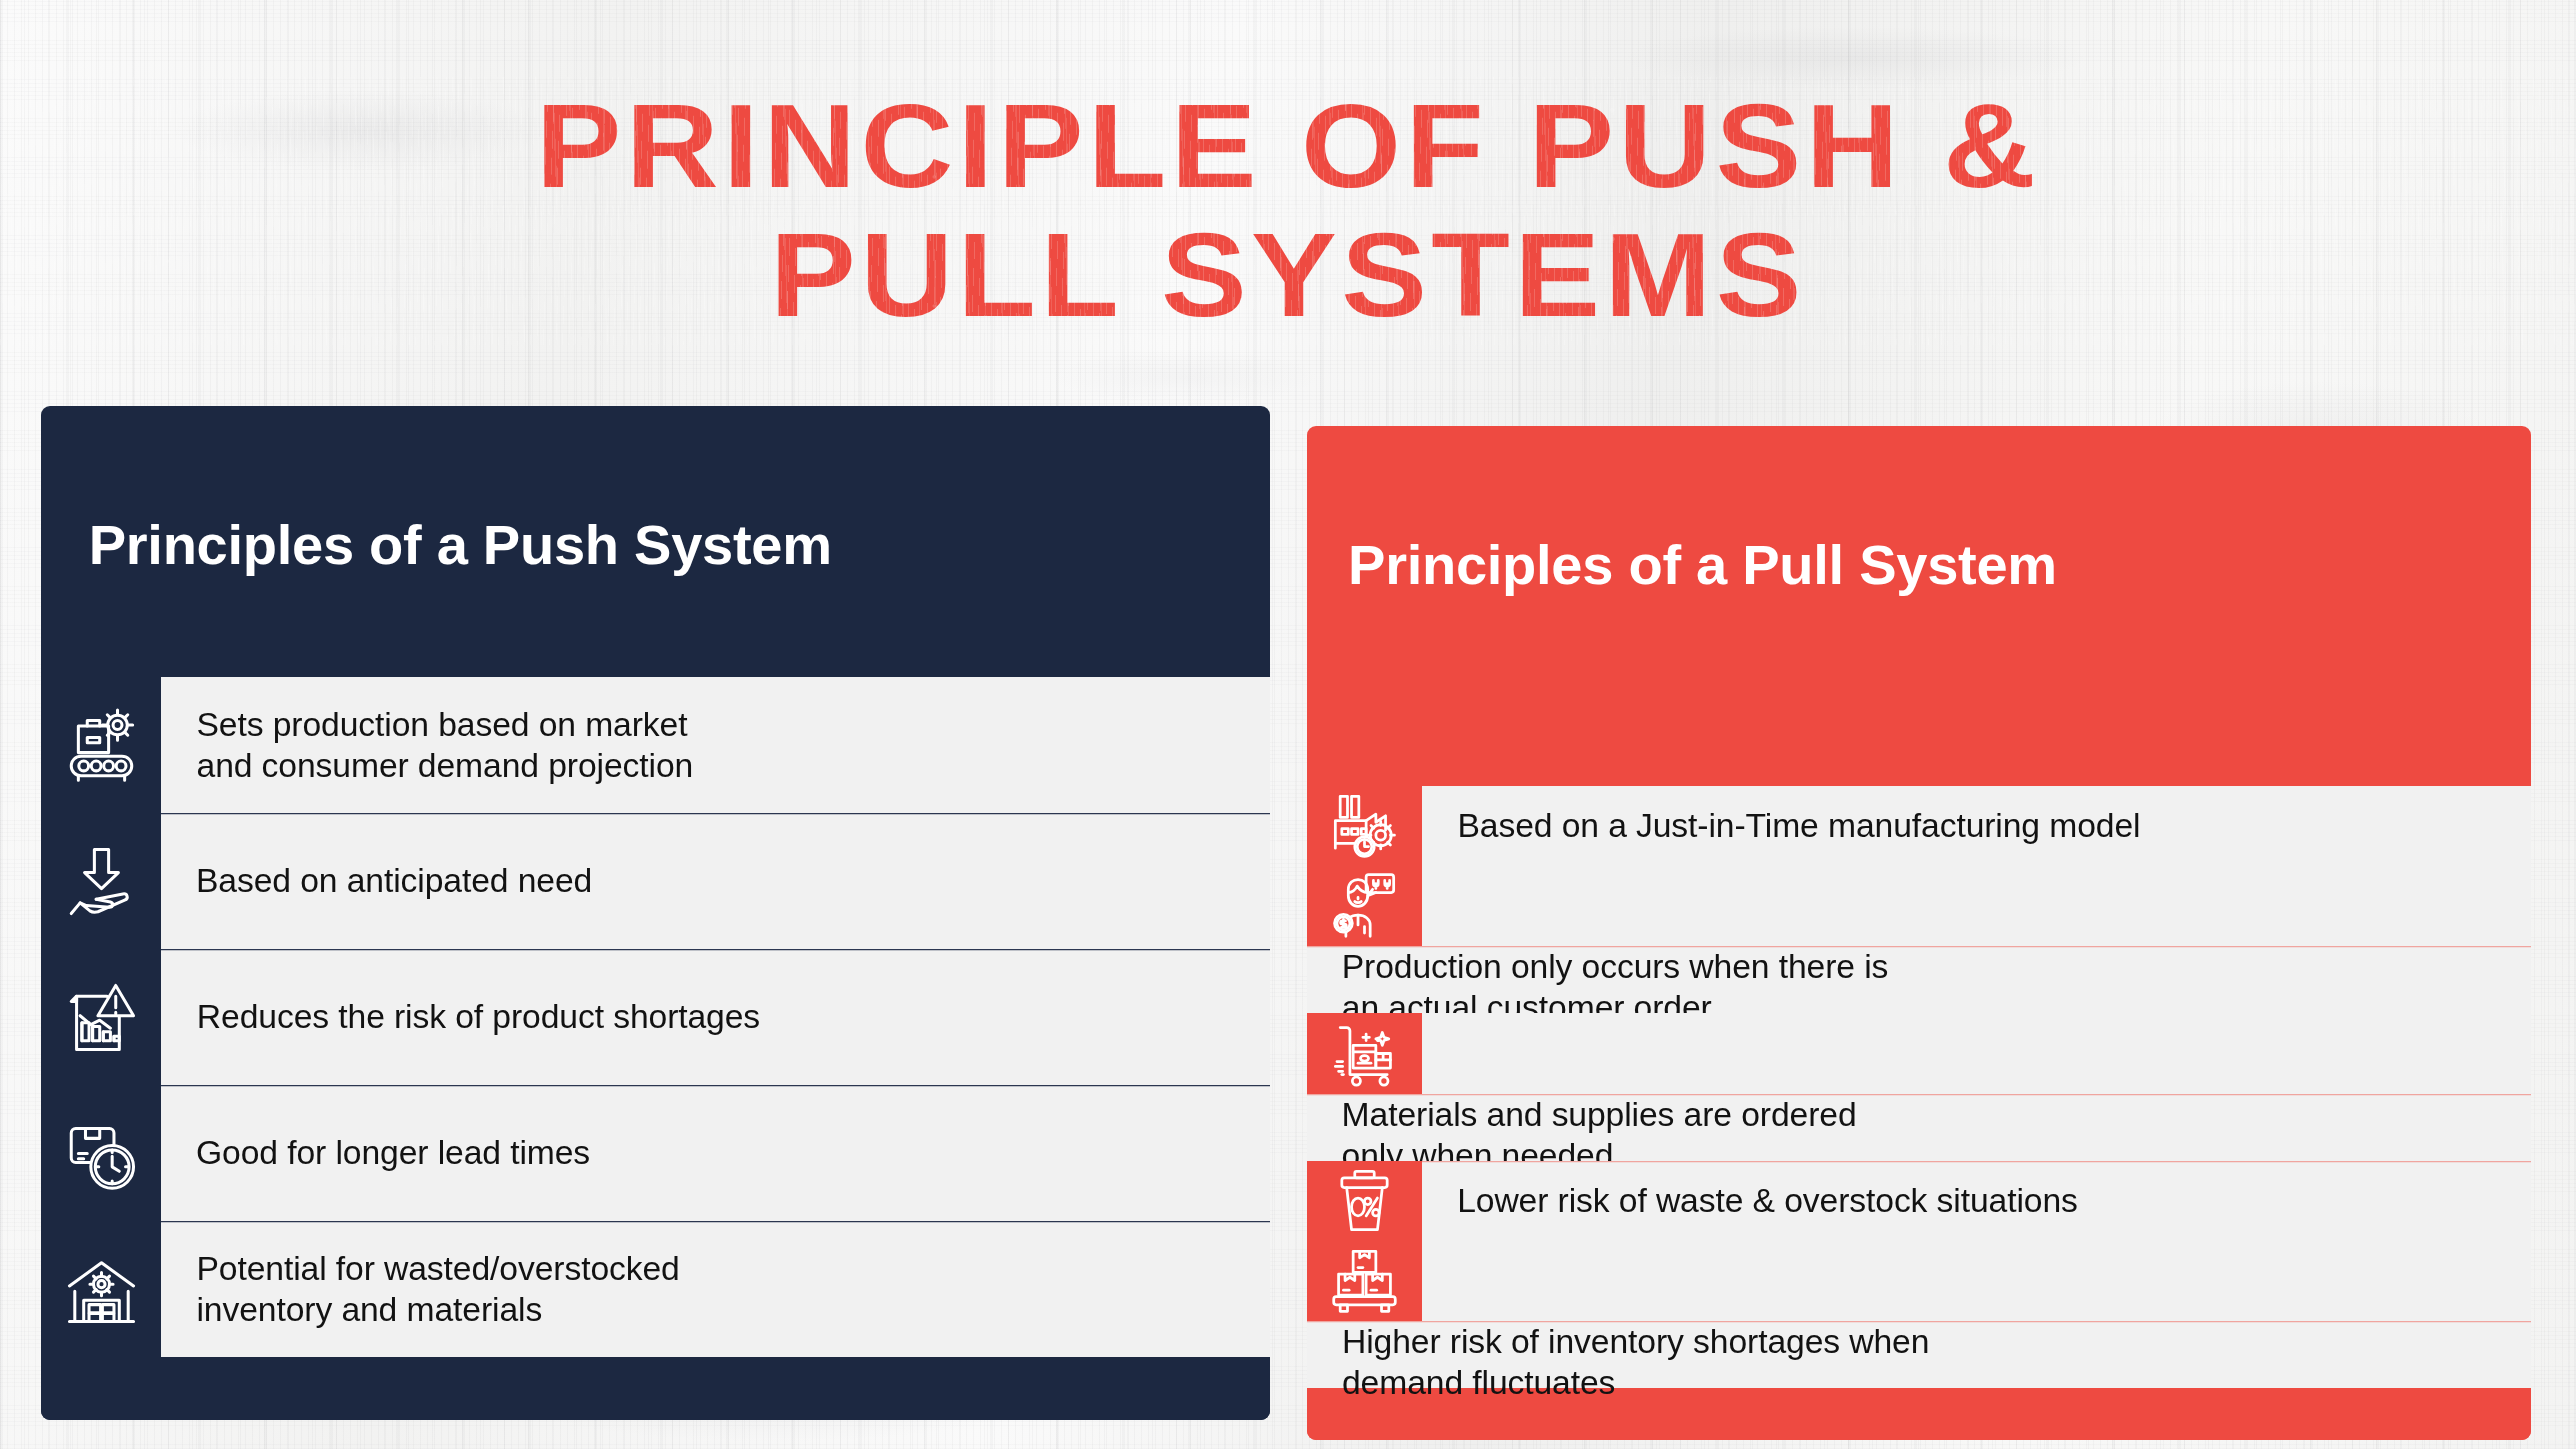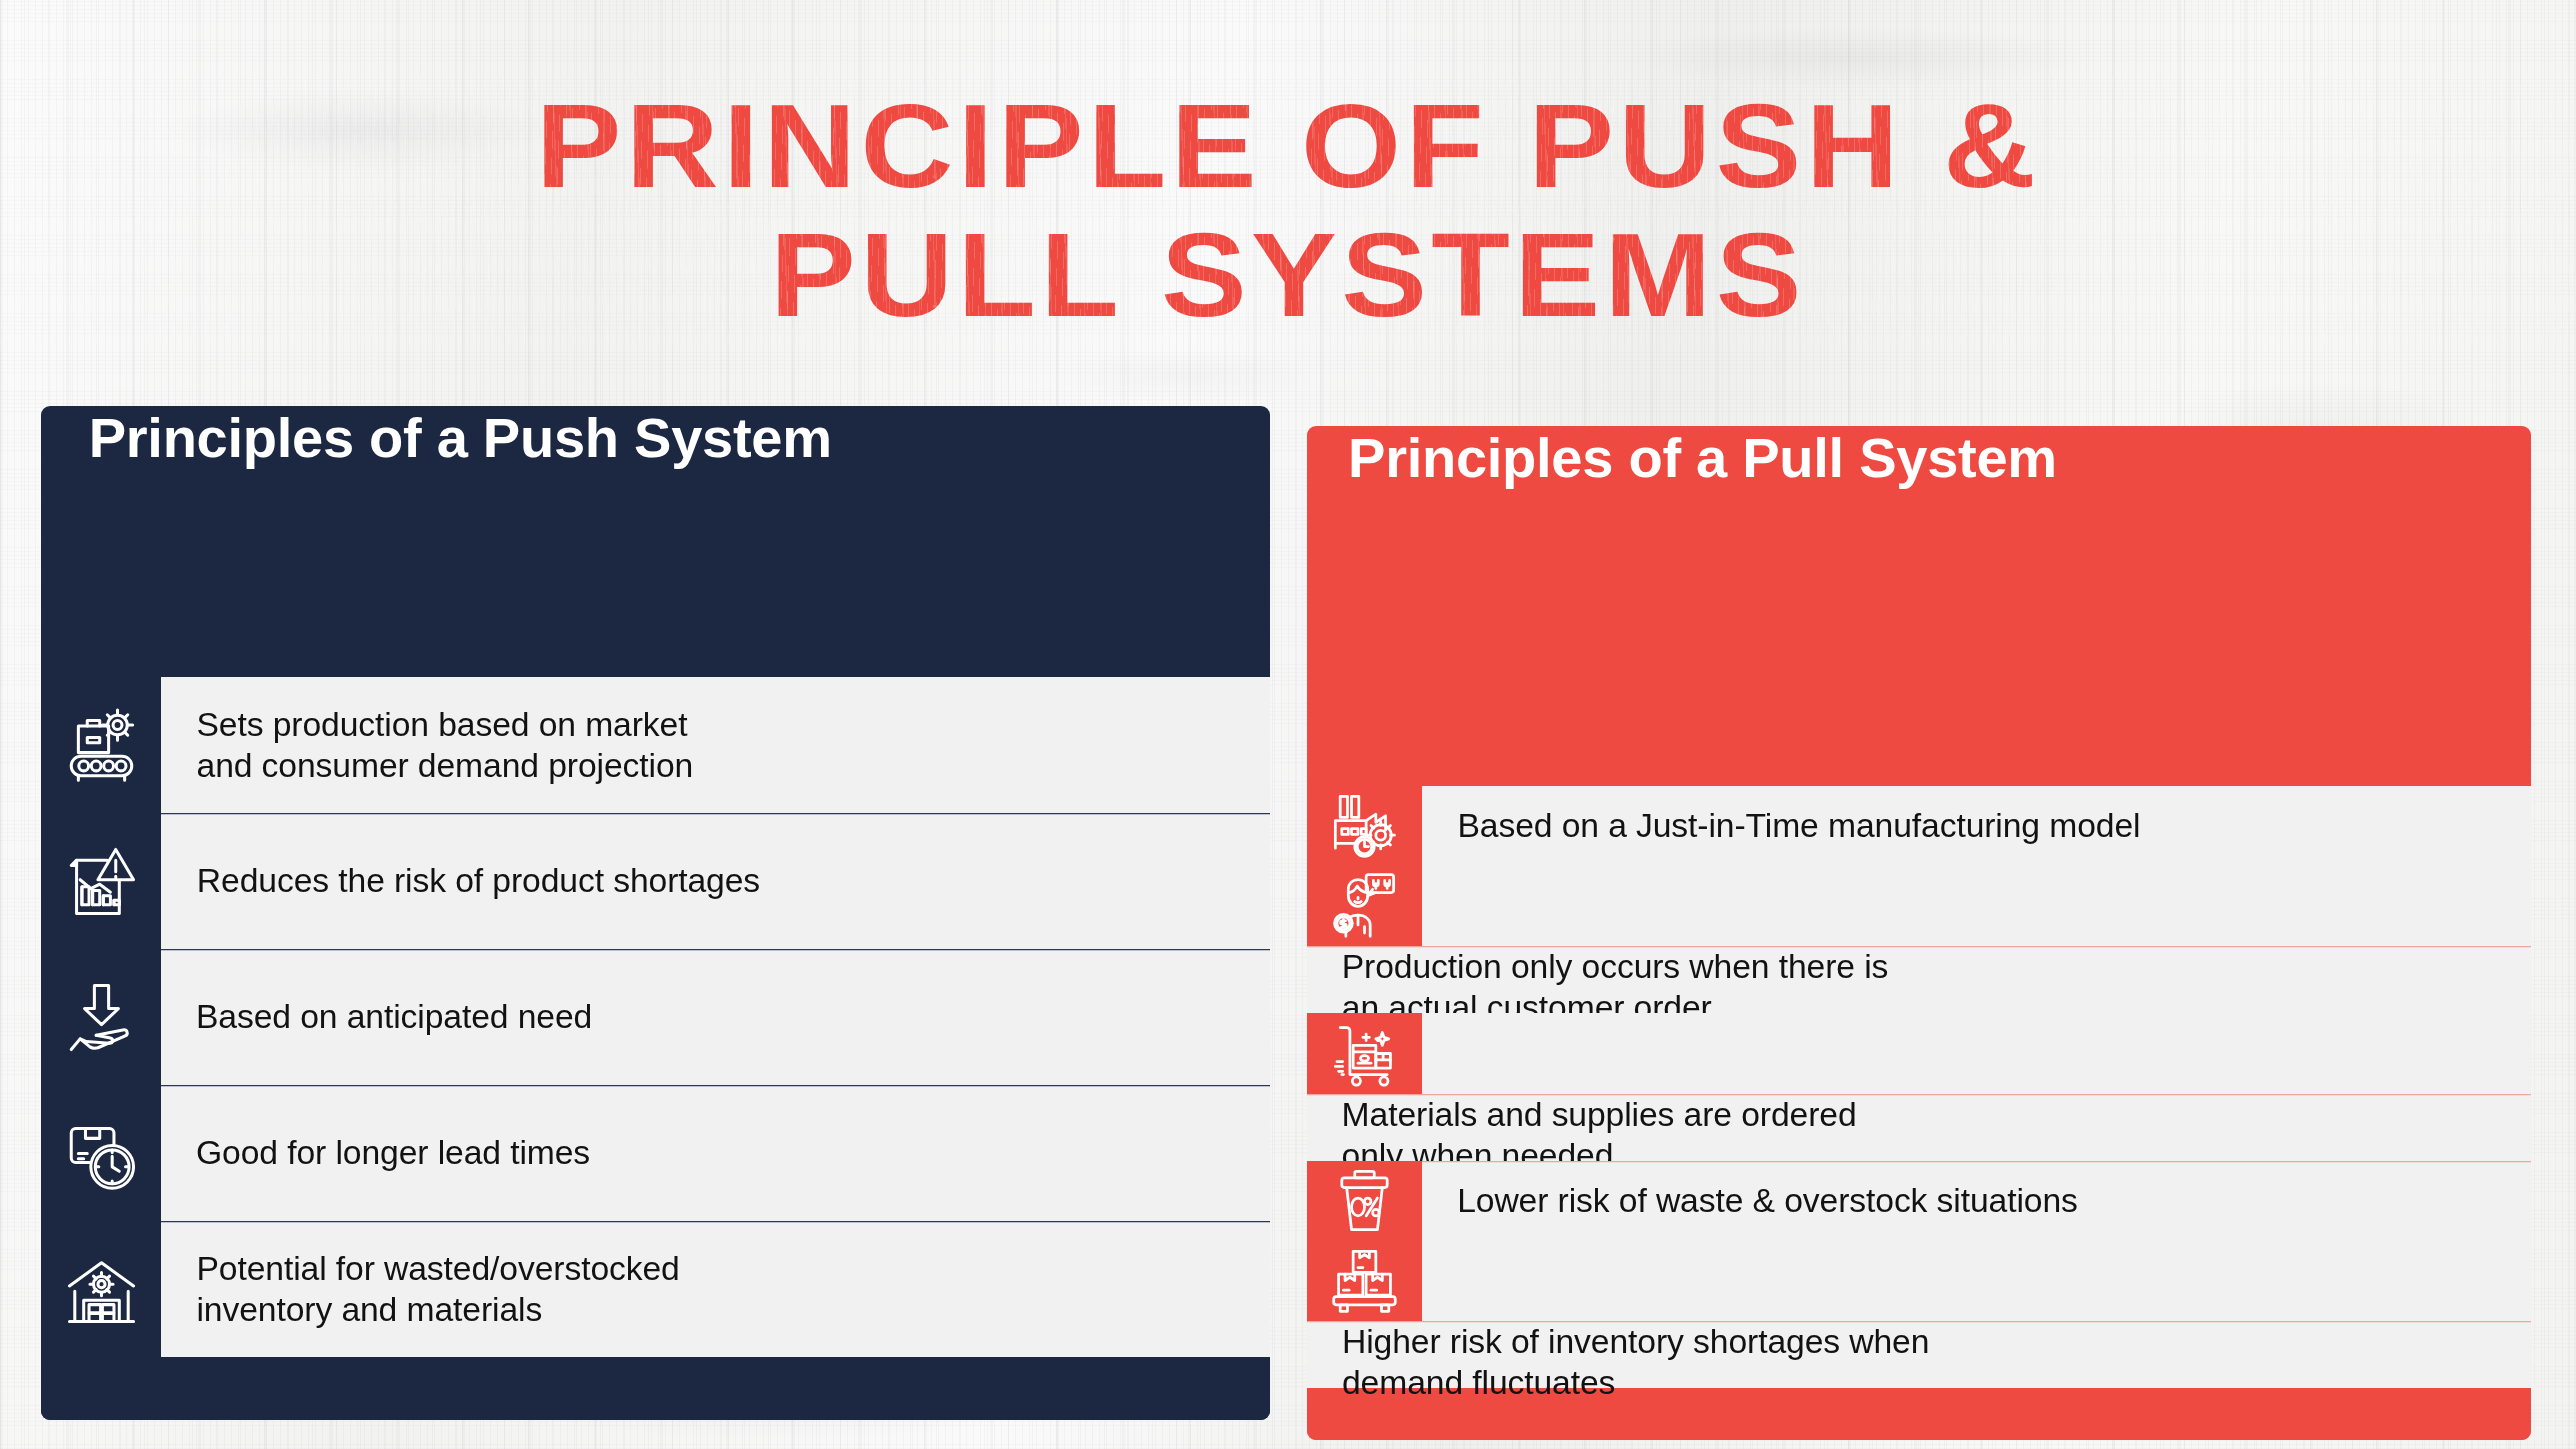--- a/index.html
+++ b/index.html
@@ -78,21 +78,21 @@
     position:absolute;top:406px;
     border-radius:9px;overflow:hidden;
     z-index:2;
     display:flex;flex-direction:column;
   }
   #panel-push{left:41px;width:1229px;height:1014px;background:#1c2841;}
   #panel-pull{left:1307px;width:1224px;height:1014px;background:#ee4a41;margin-top:20px;}
 
   .panel-header{
     flex:0 0 auto;height:171px;
-    display:flex;align-items:flex-start;
+    display:flex;align-items:flex-end;
     color:#ffffff;font-weight:800;
     font-size:55px;letter-spacing:-0.3px;
     transform-origin:left center;
   }
   #panel-push .panel-header{padding-left:55px;}
   #panel-pull .panel-header{padding-left:48px;}
   .panel-header span{display:inline-block;transform:scaleX(1.02);}
 
   .rows{flex:1 1 auto;display:flex;flex-direction:column;justify-content:flex-end;}
 
@@ -175,53 +175,53 @@
         </svg>
       </div>
       <div class="text-cell">
         <p>
             <span>Sets production based on market</span>
             <span>and consumer demand projection</span>
           </p>
       </div>
     </div>
 
+    <div class="row h2">
+      <div class="icon-cell">
+        <svg width="89" height="89" viewBox="0 0 100 100" fill="none" stroke="#fff" stroke-width="3.4" stroke-linecap="round" stroke-linejoin="round">
+          <path d="M42 14h16v26h11L50 58 31 40h11z"></path>
+          <path d="M16 86l10-12 7 3 26 2c4 0 5-5 1-6l-16-3"></path>
+          <path d="M44 70l30-6c5-1 7 5 2 7L46 84c-4 1-6 1-9-1l-11-9"></path>
+        </svg>
+      </div>
+      <div class="text-cell">
+        <p>
+            <span>Based on anticipated need</span>
+          </p>
+      </div>
+    </div>
+
     <div class="row h1">
       <div class="icon-cell">
         <svg width="89" height="89" viewBox="0 0 100 100" fill="none" stroke="#fff" stroke-width="3.4" stroke-linecap="round" stroke-linejoin="round">
           <path d="M22 26h34l14 13v47H22z"></path>
           <path d="M22 26l-6 6h6z" fill="#fff"></path>
           <path d="M28 56v20M40 60v16M52 66v10M64 71v5"></path>
           <rect x="28" y="56" width="8" height="20"></rect>
           <rect x="40" y="60" width="8" height="16"></rect>
           <rect x="52" y="66" width="8" height="10"></rect>
           <rect x="64" y="71" width="6" height="5"></rect>
           <path d="M26 48l12 10 10-5 12 9"></path>
           <path d="M66 14l20 34H46z" fill="#1c2841"></path>
           <path d="M66 26v13M66 44v2"></path>
         </svg>
       </div>
       <div class="text-cell">
         <p>
             <span>Reduces the risk of product shortages</span>
-          </p>
-      </div>
-    </div>
-
-    <div class="row h2">
-      <div class="icon-cell">
-        <svg width="89" height="89" viewBox="0 0 100 100" fill="none" stroke="#fff" stroke-width="3.4" stroke-linecap="round" stroke-linejoin="round">
-          <path d="M42 14h16v26h11L50 58 31 40h11z"></path>
-          <path d="M16 86l10-12 7 3 26 2c4 0 5-5 1-6l-16-3"></path>
-          <path d="M44 70l30-6c5-1 7 5 2 7L46 84c-4 1-6 1-9-1l-11-9"></path>
-        </svg>
-      </div>
-      <div class="text-cell">
-        <p>
-            <span>Based on anticipated need</span>
           </p>
       </div>
     </div>
 
     <div class="row h1">
       <div class="icon-cell">
         <svg width="89" height="89" viewBox="0 0 100 100" fill="none" stroke="#fff" stroke-width="3.4" stroke-linecap="round" stroke-linejoin="round">
           <rect x="16" y="22" width="48" height="38" rx="5"></rect>
           <rect x="32" y="22" width="16" height="11"></rect>
           <path d="M24 50h10M24 56h6"></path>

